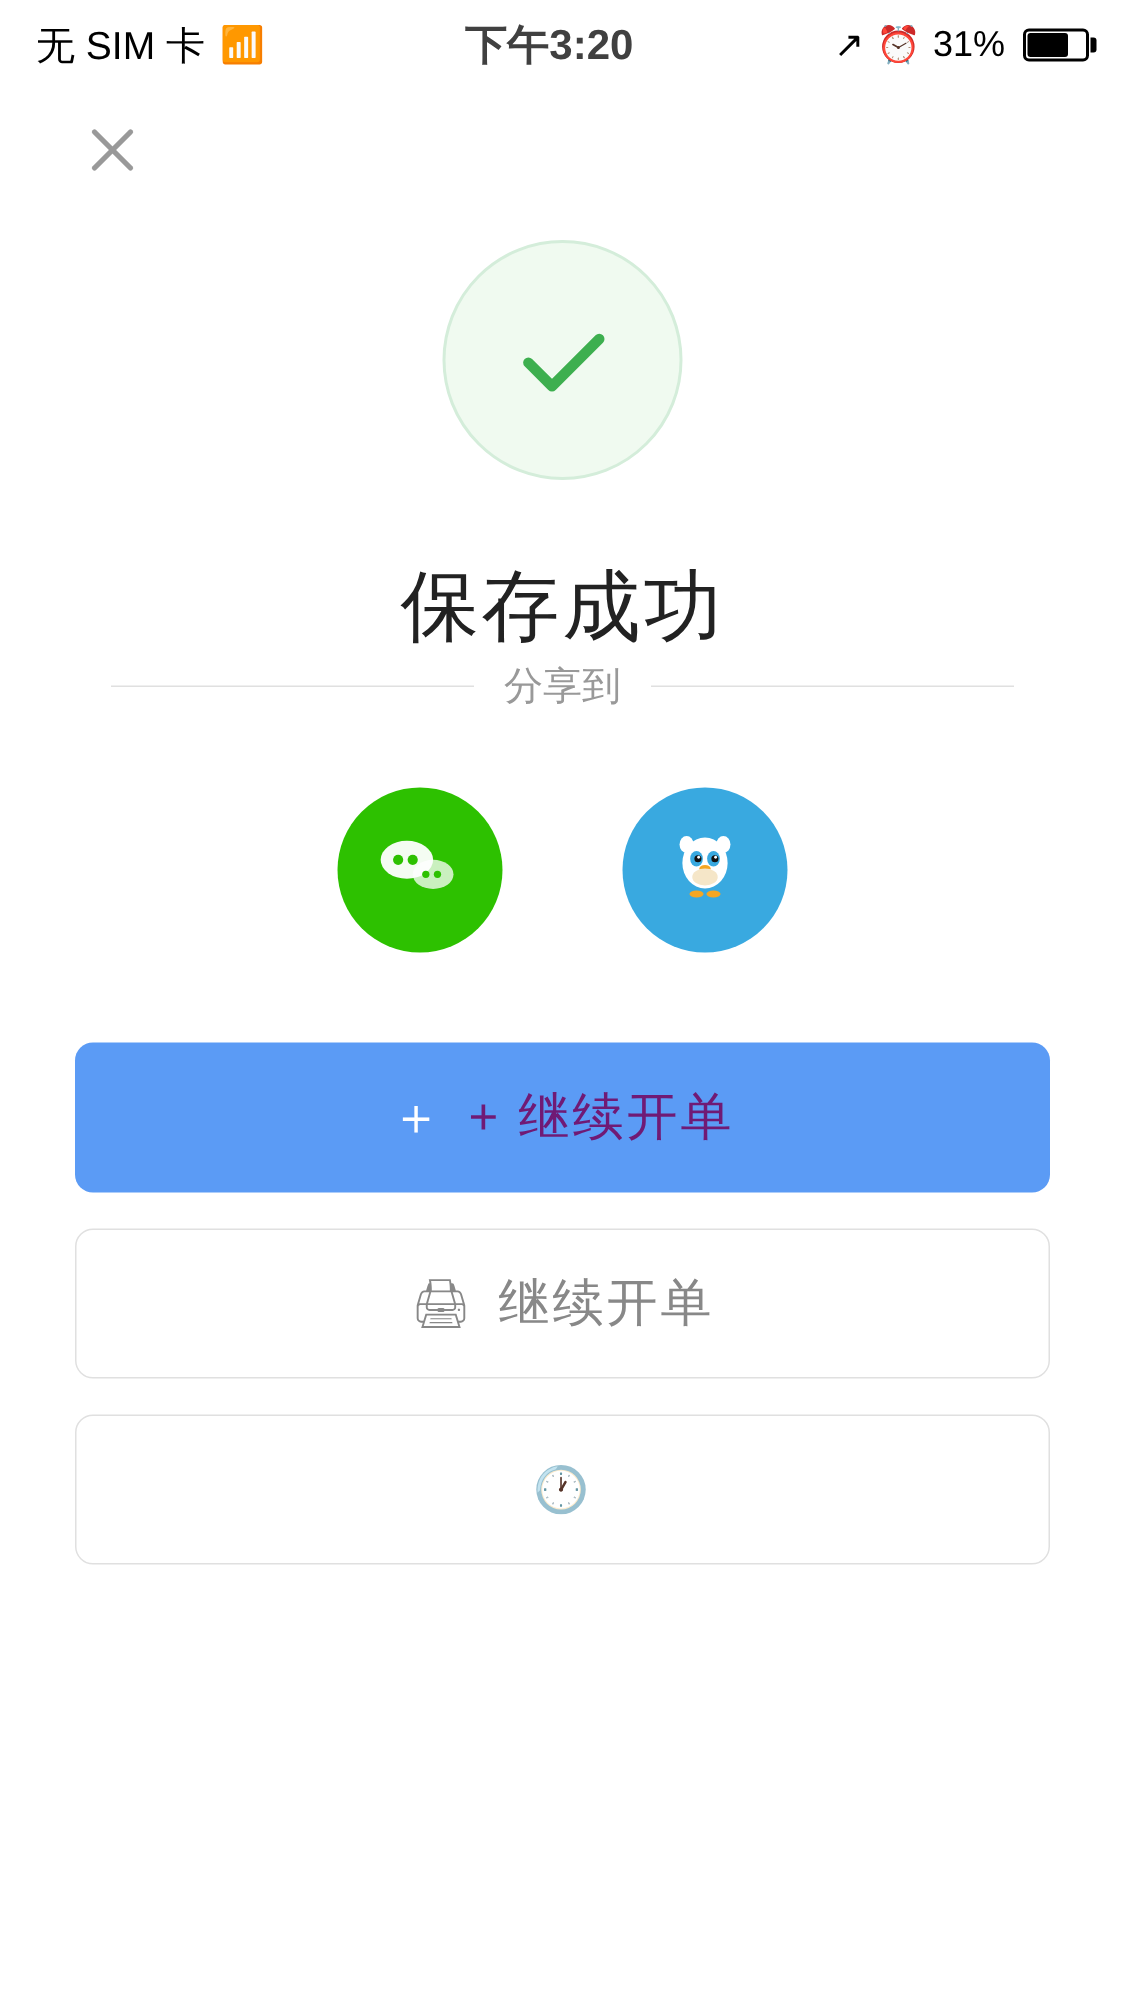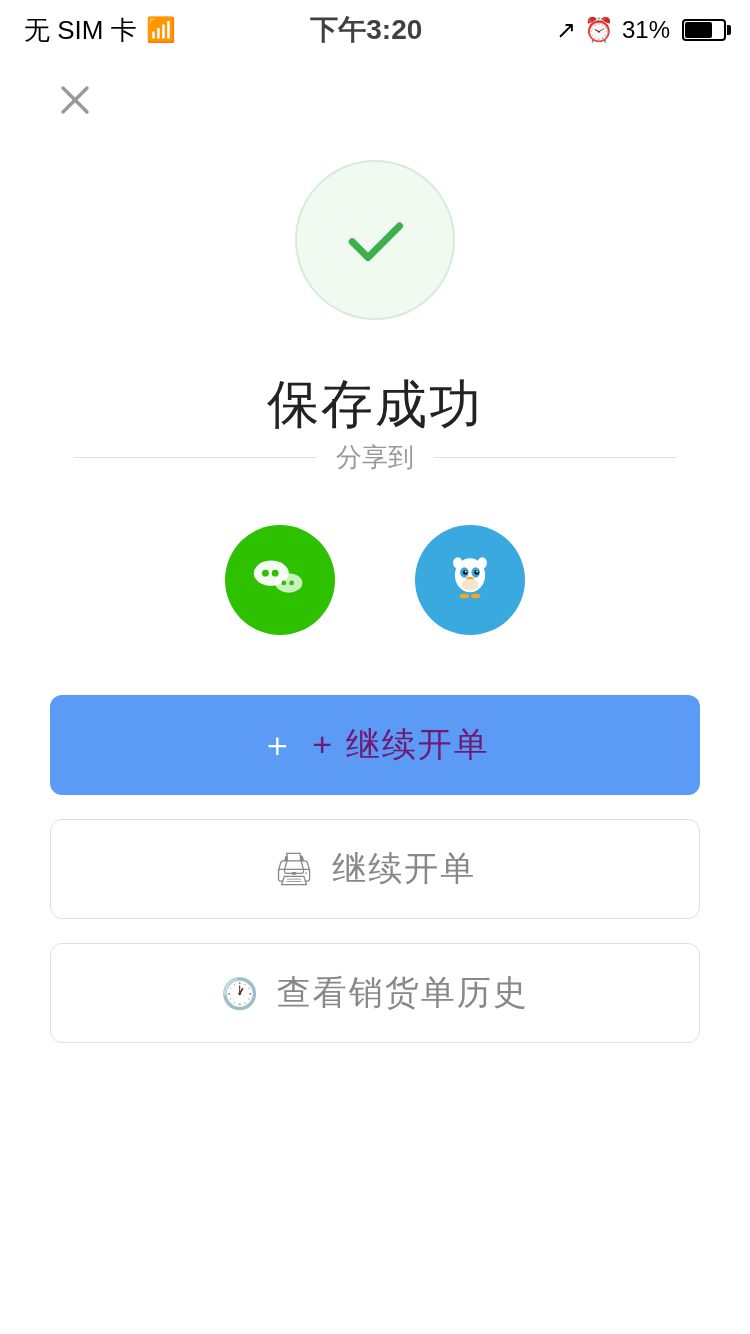--- a/index.html
+++ b/index.html
@@ -337,17 +337,16 @@
       <span style="color:#701a75;font-size:34px;letter-spacing:2px;">+ 继续开单</span>
     </button>
 
     <button class="btn-secondary">
       <span style="font-size:32px;">🖨</span>
       <span>继续开单</span>
     </button>
 
     <button class="btn-secondary">
       <span style="font-size:30px;">🕐</span>
-      <span>查看销货单历史</span>
     </button>
   </div>
 
 </div>
 
 </body></html>

